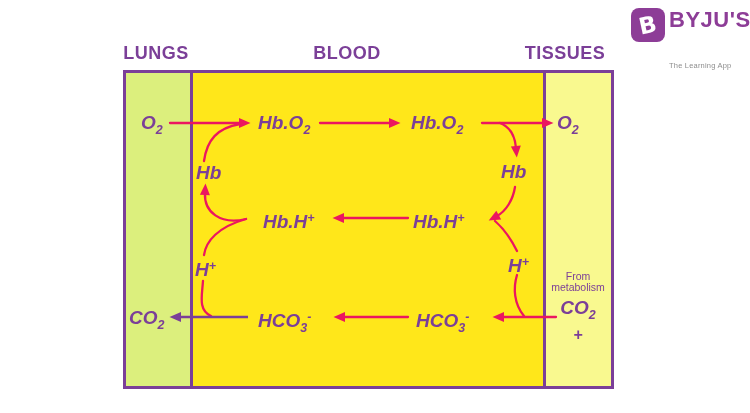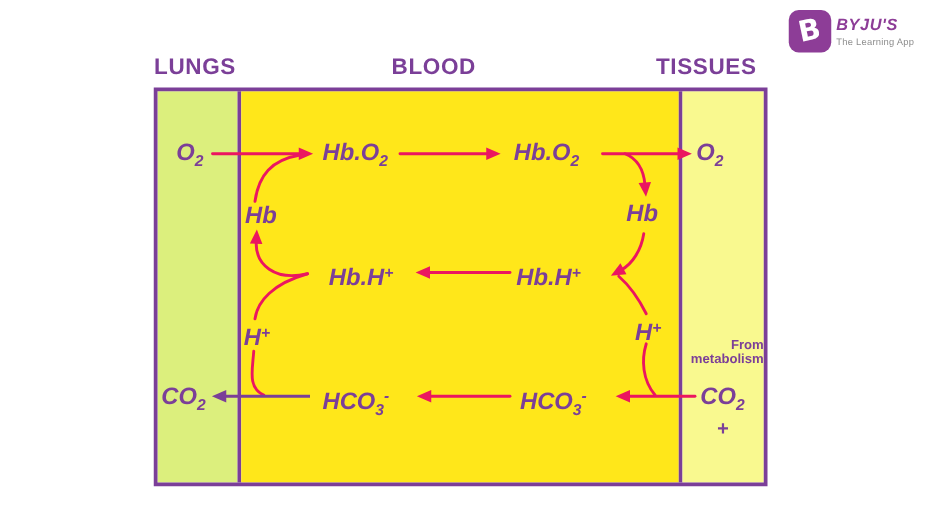--- a/index.html
+++ b/index.html
@@ -38,37 +38,36 @@
     position:absolute;font-size:19px;line-height:22px;font-weight:bold;
     color:var(--purple);white-space:nowrap;font-style:italic;
   }
   .chem .sub{font-size:12.5px;vertical-align:-5px;}
   .chem .sup{font-size:12.5px;vertical-align:6px;}
   .stack{
     position:absolute;left:545px;top:271px;width:66px;text-align:center;
   }
   .stack .chem{position:static;display:block;}
   .metab{
-    font-size:10.5px;line-height:10.5px;font-weight:bold;color:var(--purple);
-    margin-bottom:15px;
-    text-align:right;
+    font-size:10.5px;line-height:10.5px;font-weight:normal;color:var(--purple);
+    margin-bottom:5px;
   }
   .plus-line{font-size:16px;line-height:16px;margin:1px 0;}
   .logo{position:absolute;left:631px;top:8px;display:flex;align-items:flex-start;gap:4px;}
   .logo-badge{
     width:34px;height:34px;background:var(--logo-purple);border-radius:8px;
     display:flex;align-items:center;justify-content:center;
   }
   .logo-b{
     color:#ffffff;font-weight:bold;font-size:23px;line-height:23px;
     transform:rotate(-12deg);font-family:"DejaVu Sans",sans-serif;
   }
   .logo-text{display:flex;flex-direction:column;padding-top:3px;}
-  .logo-name{font-size:13px;line-height:18px;font-weight:bold;color:var(--logo-purple);letter-spacing:.5px;font-style:italic;}
-  .logo-tagline{font-size:7.5px;line-height:9px;color:var(--tagline-gray);letter-spacing:.2px;}
+  .logo-name{font-size:22px;line-height:18px;font-weight:bold;color:var(--logo-purple);letter-spacing:.5px;}
+  .logo-tagline{font-size:7.5px;line-height:9px;color:var(--tagline-gray);letter-spacing:.2px;margin-top:32px;}
 </style>
 </head>
 <body>
 
 <div class="hdr" style="left:156px">LUNGS</div>
 <div class="hdr" style="left:347px">BLOOD</div>
 <div class="hdr" style="left:565px">TISSUES</div>
 
 <div class="section" style="left:126px;width:64px;background:var(--lungs-bg)"></div>
 <div class="divider" style="left:190px"></div>

